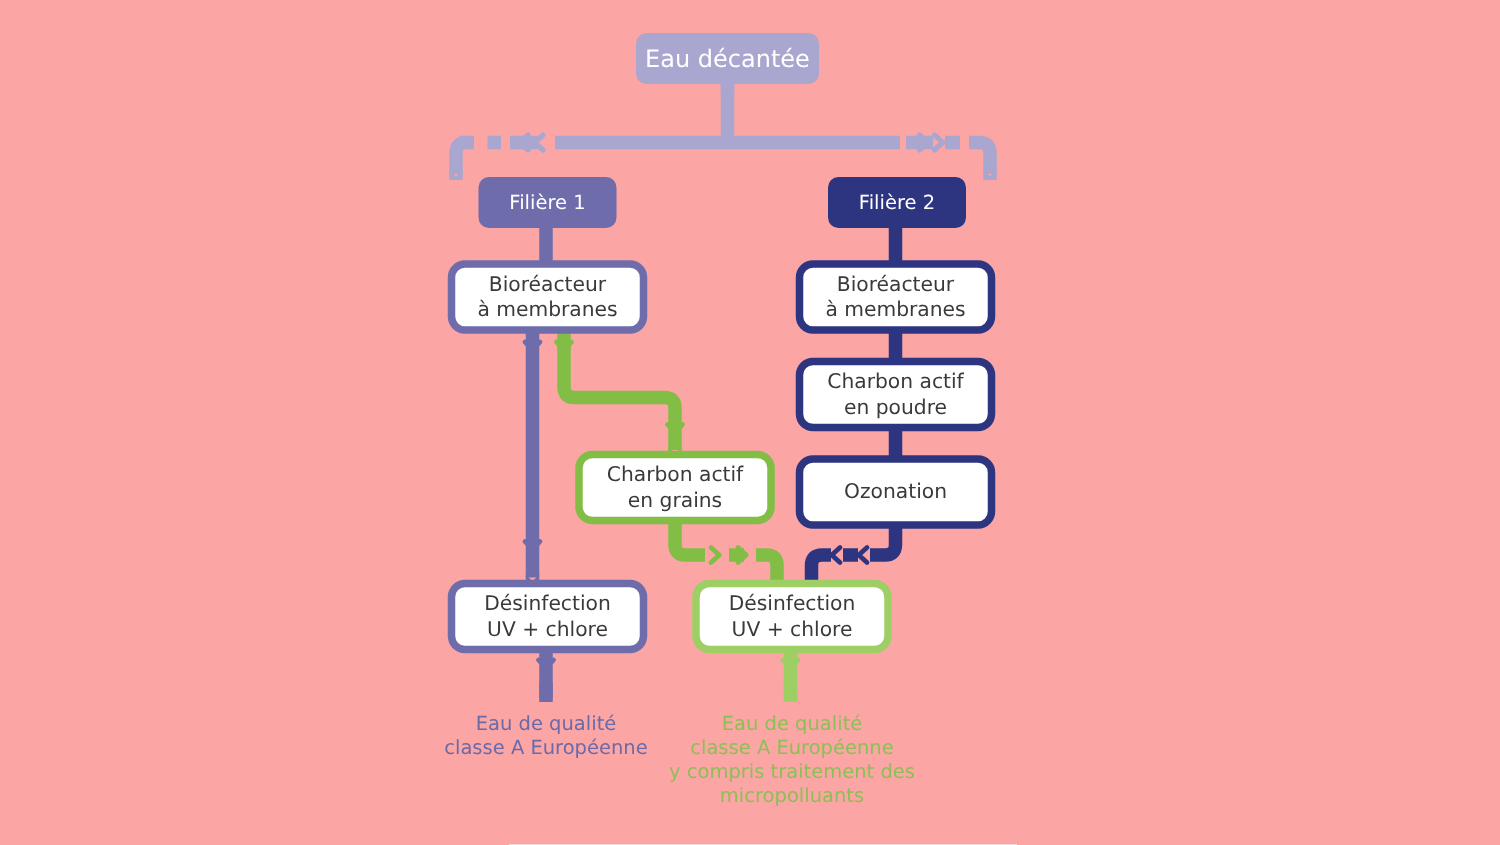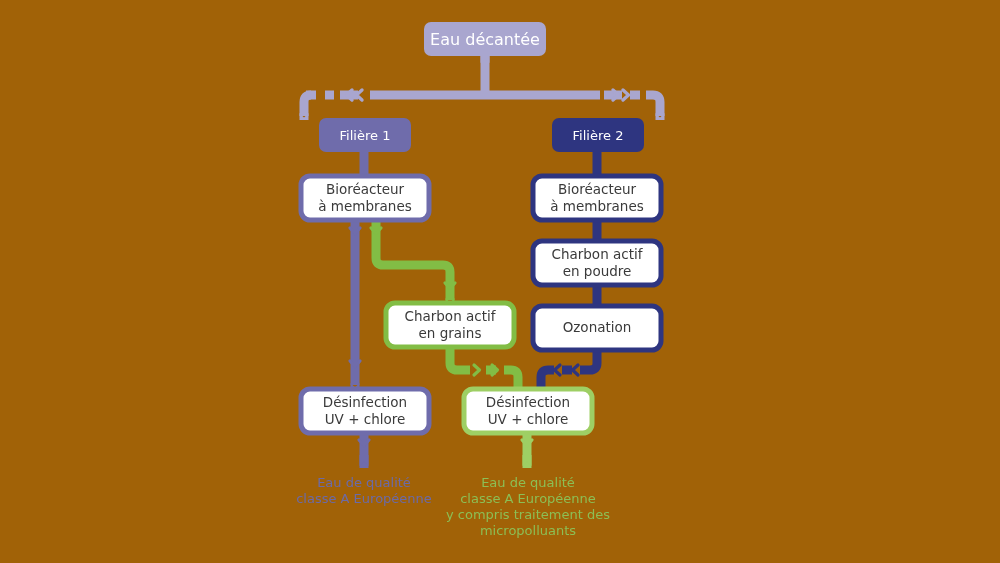--- a/index.html
+++ b/index.html
@@ -10,21 +10,21 @@
   body {
     width: 1000px;
     height: 563px;
     overflow: hidden;
     font-family: "DejaVu Sans", "Liberation Sans", sans-serif;
   }
   #canvas {
     position: relative;
     width: 1000px;
     height: 563px;
-    background: #a16207;
+    background: #fca5a5;
   }
   #flow {
     position: absolute;
     top: 0;
     left: 0;
     width: 1000px;
     height: 563px;
   }
   .node-label {
     font-family: "DejaVu Sans", "Liberation Sans", sans-serif;

